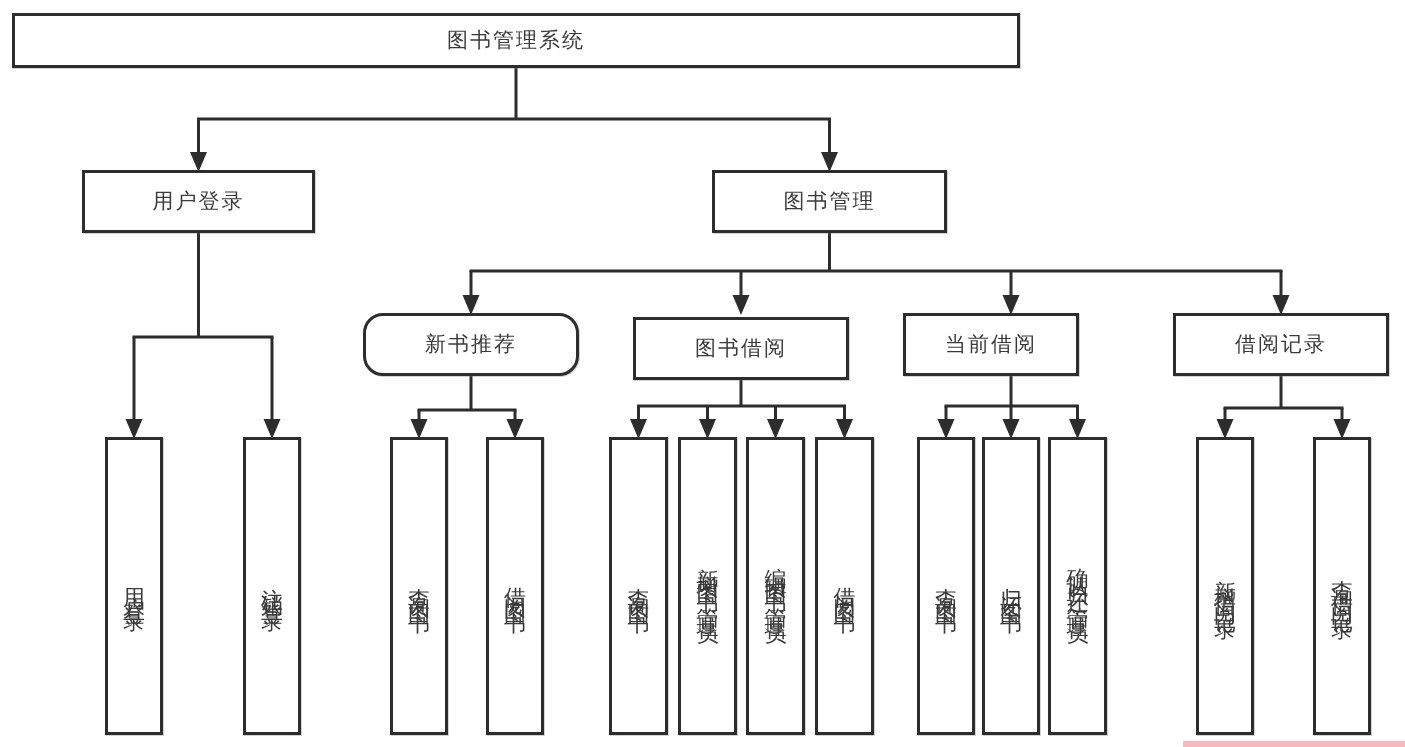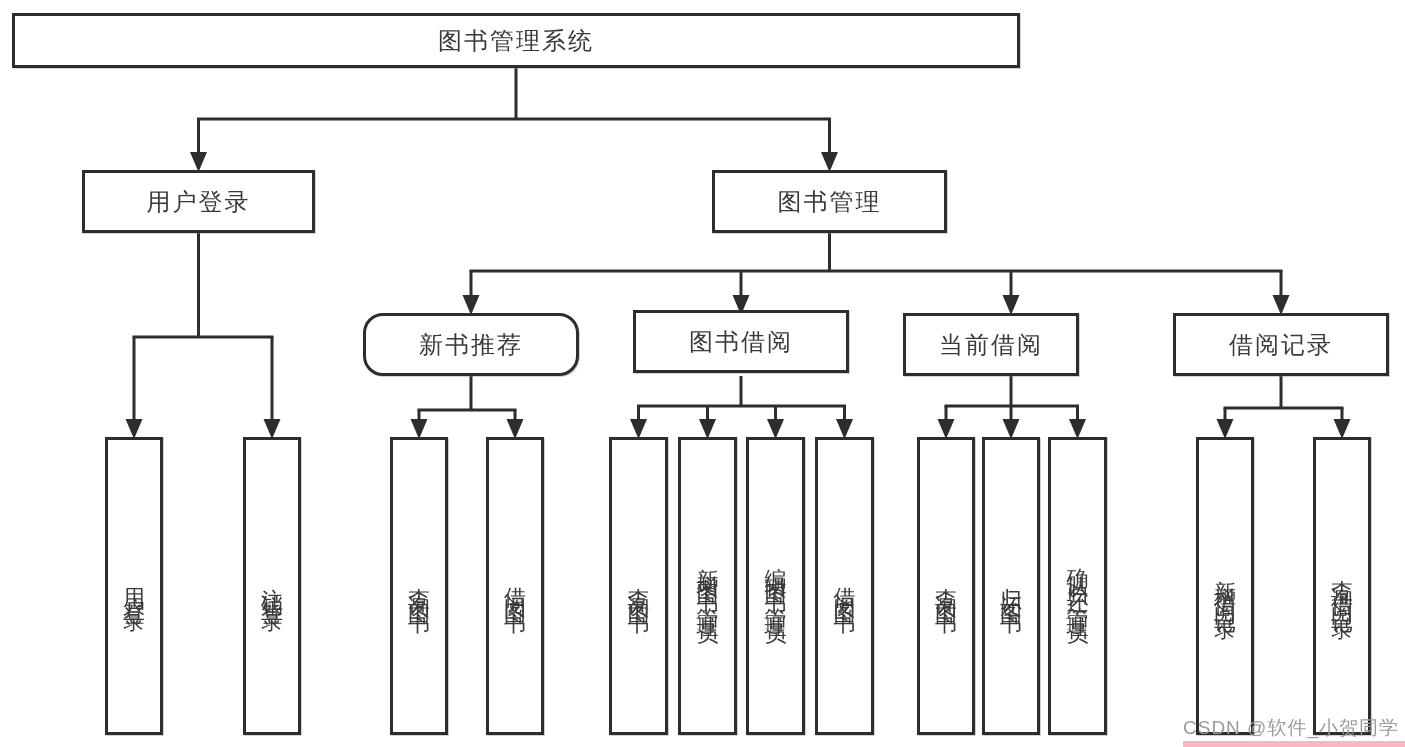--- a/index.html
+++ b/index.html
@@ -19,21 +19,21 @@
   #diagram{position:absolute;inset:0;width:1405px;height:747px;}
   #wires{position:absolute;left:0;top:0;width:1405px;height:747px;z-index:1;}
   .node{
     position:absolute;z-index:2;box-sizing:border-box;
     background:#fff;border:3px solid var(--node-border);
     display:flex;align-items:center;justify-content:center;
     color:var(--node-text);
     box-shadow:1px 1px 0 rgba(120,130,150,0.35);
   }
   .node.h .label{
-    font-size:24px;letter-spacing:2px;white-space:nowrap;line-height:1;
+    font-size:21px;letter-spacing:2px;white-space:nowrap;line-height:1;
   }
   .node.v .label{
     writing-mode:vertical-rl;text-orientation:mixed;
     font-size:22px;letter-spacing:8px;line-height:1;
   }
   #watermark{
     position:absolute;z-index:3;left:1183px;top:715px;
     font-family:"Liberation Sans", sans-serif;
     font-size:19px;letter-spacing:1px;white-space:nowrap;
     color:var(--wm-text);
@@ -121,21 +121,21 @@
       </div>
       <div class="node h" style="left: 82px; top: 170px; width: 233px; height: 63px;">
         <span class="label">用户登录</span>
       </div>
       <div class="node h" style="left: 712px; top: 170px; width: 235px; height: 63px;">
         <span class="label">图书管理</span>
       </div>
       <div class="node h" style="left: 363px; top: 313px; width: 216px; height: 63px; border-radius: 20px;">
         <span class="label">新书推荐</span>
       </div>
-      <div class="node h" style="left: 633px; top: 310px; width: 216px; height: 63px;">
+      <div class="node h" style="left: 633px; top: 317px; width: 216px; height: 63px;">
         <span class="label">图书借阅</span>
       </div>
       <div class="node h" style="left: 903px; top: 313px; width: 176px; height: 63px;">
         <span class="label">当前借阅</span>
       </div>
       <div class="node h" style="left: 1173px; top: 313px; width: 216px; height: 63px;">
         <span class="label">借阅记录</span>
       </div>
       <div class="node v" style="left: 105px; top: 437px; width: 58px; height: 298px;">
         <span class="label">用户登录</span>
@@ -170,15 +170,14 @@
       <div class="node v" style="left: 1048px; top: 437px; width: 59px; height: 298px;">
         <span class="label">确认归还（管理员）</span>
       </div>
       <div class="node v" style="left: 1196px; top: 437px; width: 58px; height: 298px;">
         <span class="label">新增借阅记录</span>
       </div>
       <div class="node v" style="left: 1313px; top: 437px; width: 58px; height: 298px;">
         <span class="label">查询借阅记录</span>
       </div>
     </div>
-  <span id="watermark">CSDN @软件_小贺同学</span>
   <div id="watermark-underline"></div>
 </div>
 
 </body></html>

